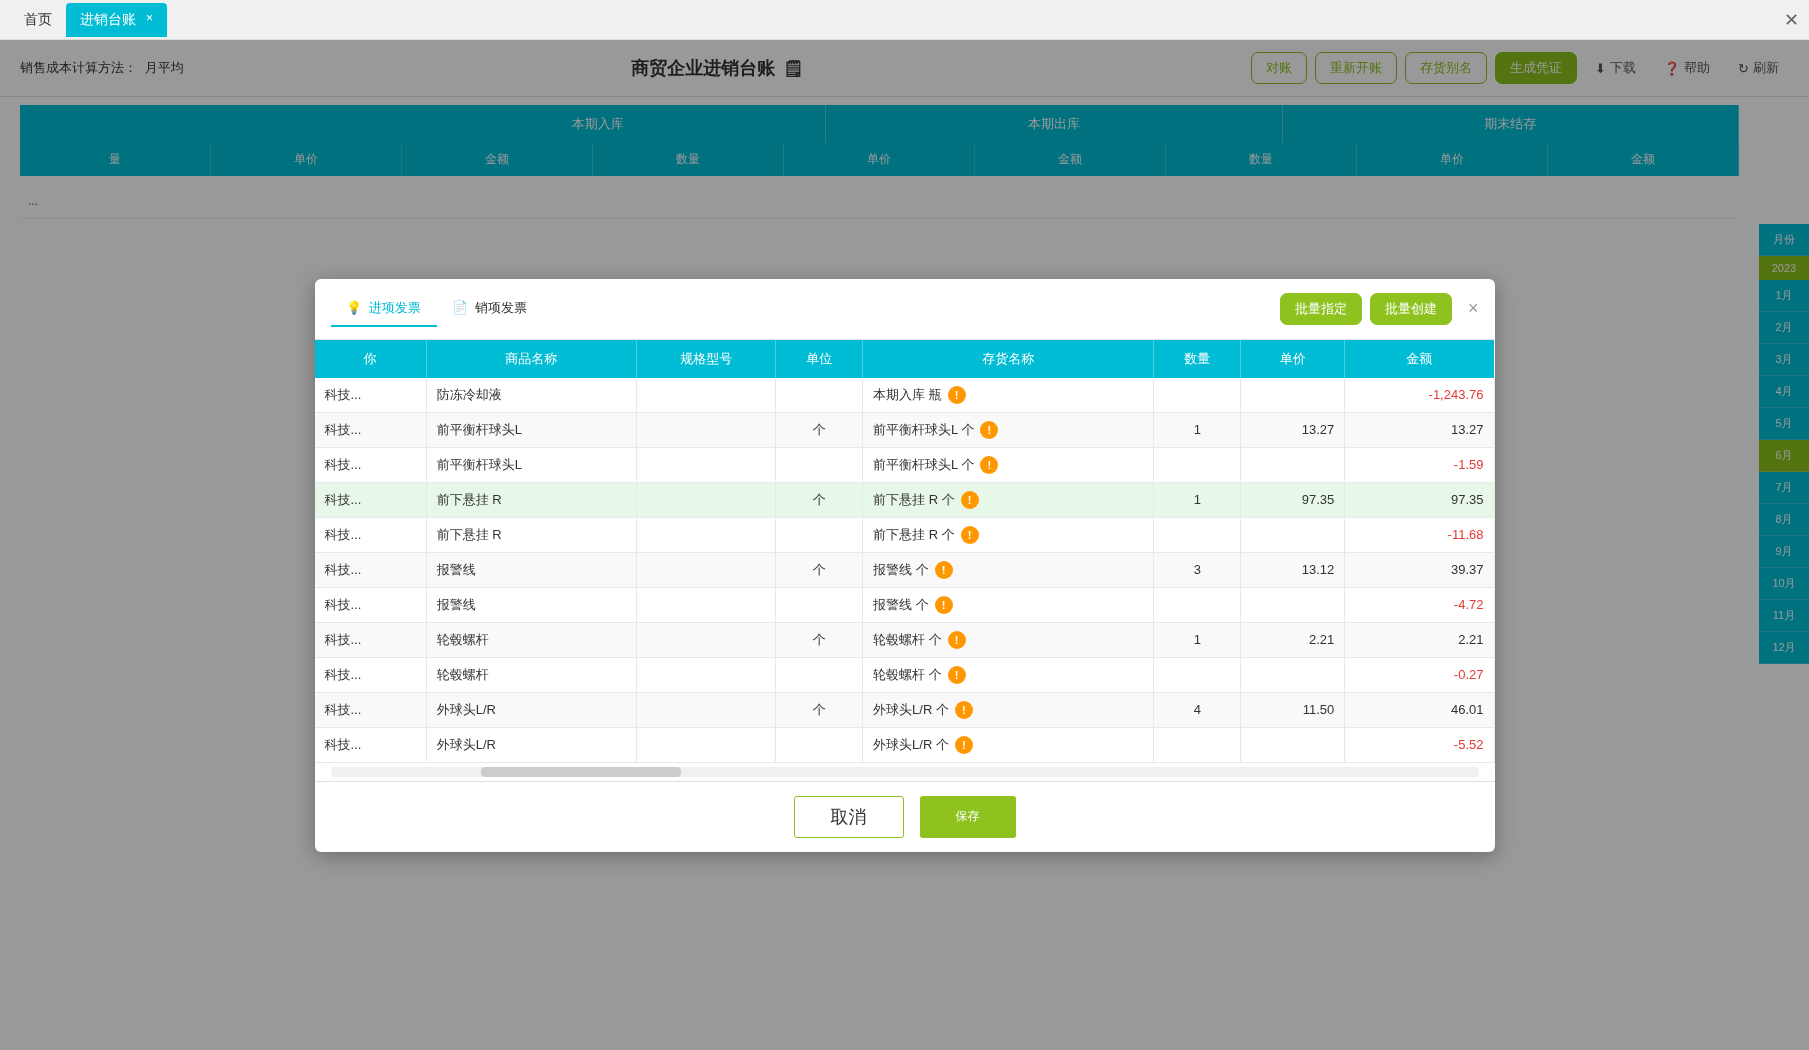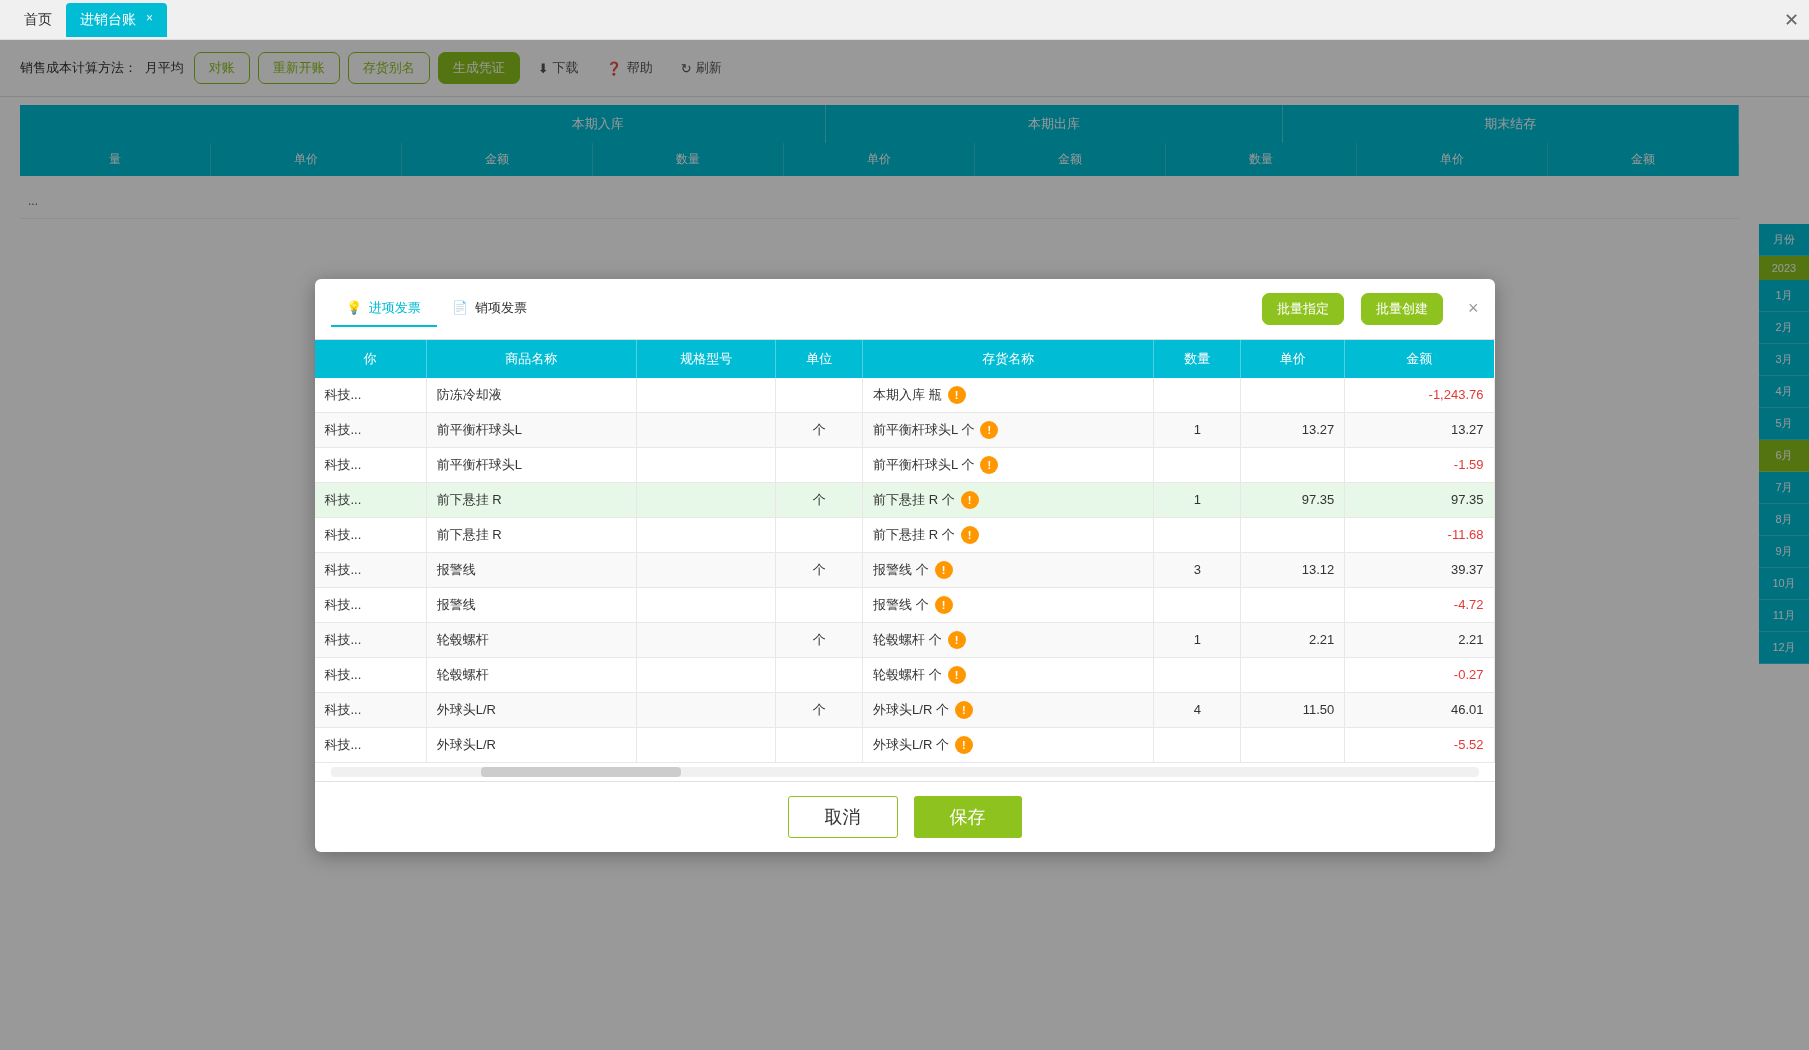--- a/index.html
+++ b/index.html
@@ -38,40 +38,40 @@
     .year-label { background: #8dc21f; padding: 6px 4px; text-align: center; color: #fff; font-size: 11px; }
 
     
     .overlay { position: absolute; top: 0; left: 0; width: 1809px; height: 1050px; background: rgba(0,0,0,0.4); z-index: 100; display: flex; align-items: center; justify-content: center; }
 
     
     .dialog { background: #fff; border-radius: 6px; width: 1180px; max-height: 640px; display: flex; flex-direction: column; box-shadow: 0 4px 20px rgba(0,0,0,0.3); }
     .dialog-header { display: flex; align-items: center; padding: 12px 16px; border-bottom: 1px solid #e0e0e0; gap: 0; }
     .dialog-tab { padding: 8px 16px; font-size: 13px; cursor: pointer; color: #333; border-bottom: 2px solid transparent; display: flex; align-items: center; gap: 6px; }
     .dialog-tab.active { color: #00bcd4; border-bottom: 2px solid #00bcd4; }
-    .dialog-header-right { margin-left: auto; display: flex; gap: 17px; align-items: center; }
+    .dialog-header-right { margin-left: auto; display: flex; gap: 8px; align-items: center; }
     .dialog-close-btn { background: none; border: none; font-size: 18px; cursor: pointer; color: #999; margin-left: 8px; }
 
     
     .dialog-table-wrap { flex: 1; overflow-y: auto; overflow-x: auto; }
     .dialog-table { width: 100%; border-collapse: collapse; }
     .dialog-table th { background: #00bcd4; color: #fff; padding: 10px 8px; text-align: center; font-size: 13px; font-weight: normal; border-right: 1px solid rgba(255,255,255,0.3); white-space: nowrap; }
     .dialog-table td { padding: 8px; text-align: center; font-size: 13px; color: #333; border-bottom: 1px solid #e8e8e8; border-right: 1px solid #e8e8e8; white-space: nowrap; }
     .dialog-table tr:nth-child(even) { background: #f9f9f9; }
     .dialog-table tr.highlighted { background: #e8f8e8; }
     .dialog-table td.left-align { text-align: left; padding-left: 10px; }
     .dialog-table td.right-align { text-align: right; padding-right: 10px; }
     .dialog-table td.negative { color: #e53935; text-align: right; padding-right: 10px; }
 
     .warning-icon { display: inline-block; width: 18px; height: 18px; background: #ff9800; border-radius: 50%; color: #fff; font-size: 11px; font-weight: bold; line-height: 18px; text-align: center; }
 
     
     .dialog-footer { padding: 14px 16px; display: flex; justify-content: center; gap: 16px; border-top: 1px solid #e0e0e0; }
     .footer-btn-cancel { padding: 8px 36px; border: 1px solid #8dc21f; background: #fff; color: #333; border-radius: 3px; cursor: pointer; font-size: 18px; }
-    .footer-btn-save { padding: 8px 36px; background: #8dc21f; border: none; color: #fff; border-radius: 3px; cursor: pointer; font-size: 18px; }
+    .footer-btn-save { padding: 8px 36px; background: #8dc21f; border: none; color: #fff; border-radius: 3px; cursor: pointer; font-size: 12px; }
 
     
     .dialog-table-wrap::-webkit-scrollbar { height: 8px; width: 8px; }
     .dialog-table-wrap::-webkit-scrollbar-track { background: #f0f0f0; }
     .dialog-table-wrap::-webkit-scrollbar-thumb { background: #ccc; border-radius: 4px; }
 
     
     .scroll-track { height: 10px; background: #f0f0f0; border-radius: 4px; margin: 4px 16px; }
     .scroll-thumb { height: 10px; width: 200px; background: #ccc; border-radius: 4px; margin-left: 150px; }
   </style>
@@ -88,20 +88,24 @@
   </div>
   <div class="tab-bar-close">✕</div>
 </div>
 
 <div class="main-content" style="position:relative;">
 
   <div class="toolbar">
     <div class="toolbar-left">
       <span>销售成本计算方法：</span>
       <span style="margin-left:4px;">月平均</span>
+    </div>
+    <div class="toolbar-title">
+      <span>商贸企业进销台账</span>
+      <span style="font-size:16px;">🗒</span>
     </div>
     <div class="toolbar-right">
       <button class="btn btn-outline">对账</button>
       <button class="btn btn-outline">重新开账</button>
       <button class="btn btn-outline">存货别名</button>
       <button class="btn btn-primary">生成凭证</button>
       <button class="toolbar-icon-btn">
         <span>⬇</span>
         <span>下载</span>
       </button>

